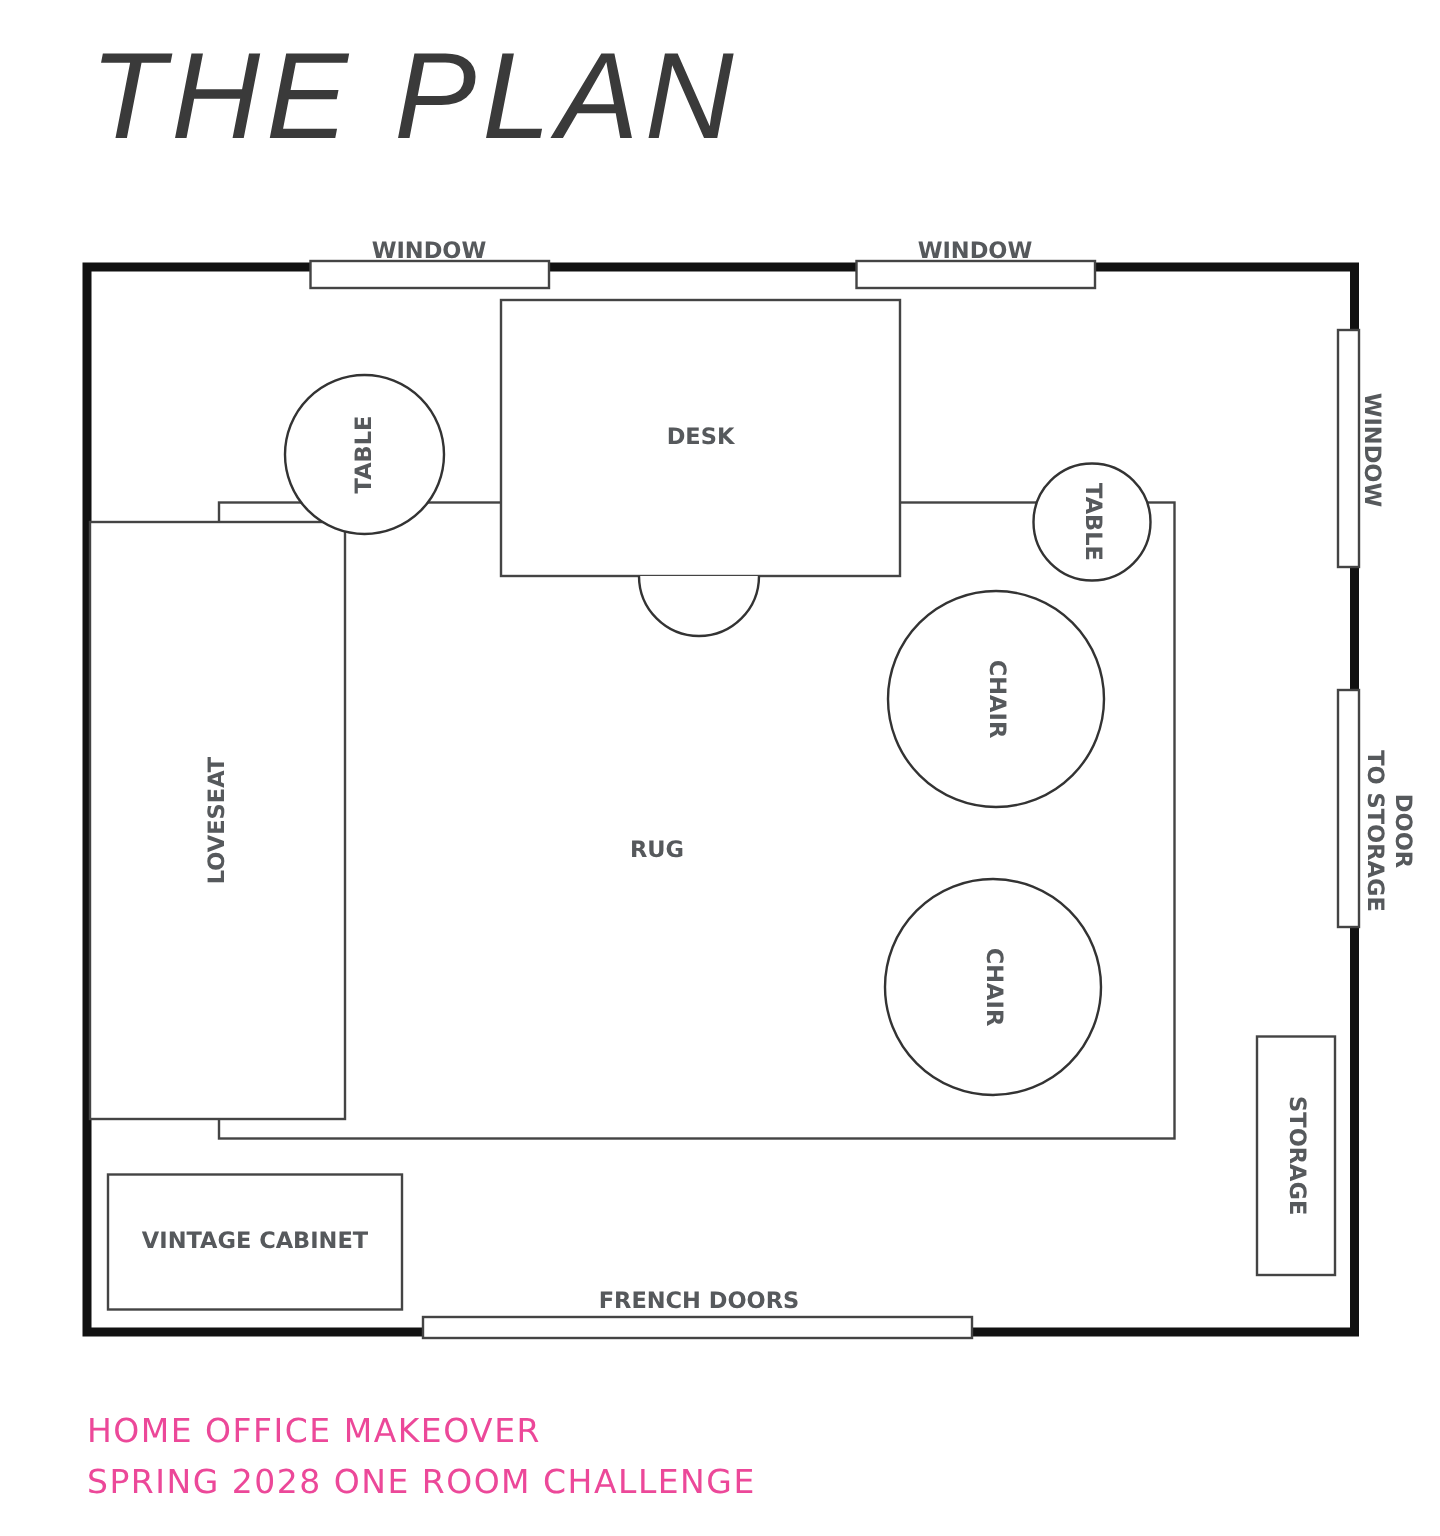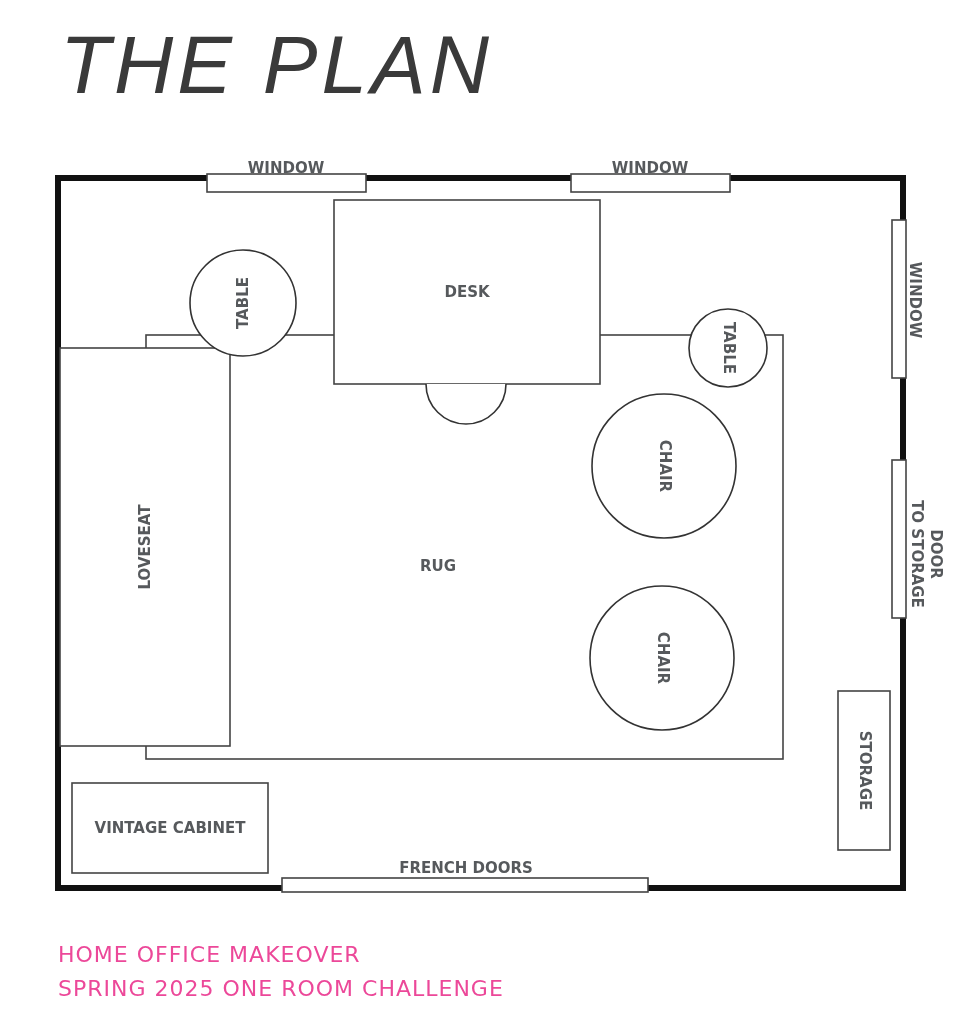--- a/index.html
+++ b/index.html
@@ -93,14 +93,14 @@
         <text class="lbl" x="662" y="658" text-anchor="middle" dominant-baseline="middle" transform="rotate(90 662 658)">CHAIR</text>
       </g>
       <g>
         <path d="M 426 384 A 40 40 0 0 0 506 384" fill="#fff" stroke="#333" stroke-width="1.6"></path>
       </g>
     </g>
 </svg>
 
 <div class="footer">
   <div>HOME OFFICE MAKEOVER</div>
-  <div>SPRING 2025 ONE ROOM CHALLENGE</div>
+  <div>SPRING 2028 ONE ROOM CHALLENGE</div>
 </div>
 
 </body></html>

